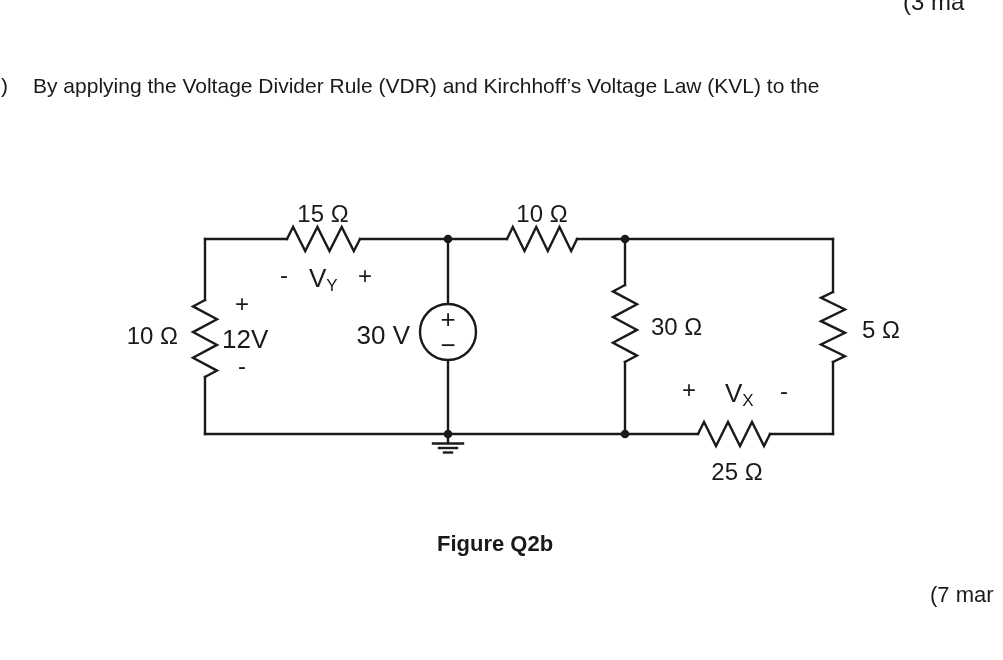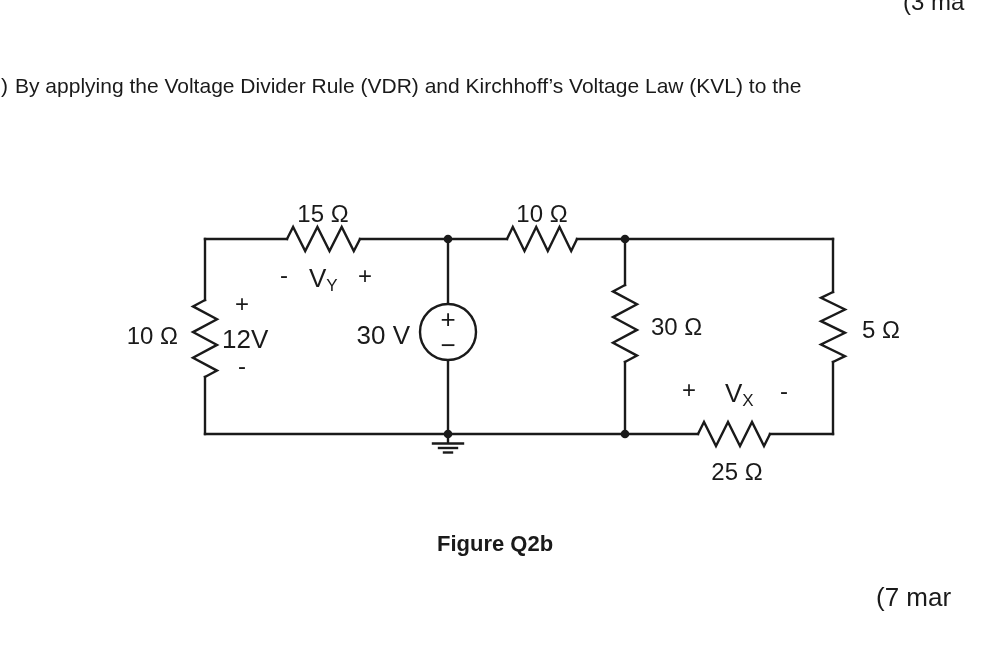--- a/index.html
+++ b/index.html
@@ -11,30 +11,30 @@
     position: relative;
     overflow: hidden;
   }
   .page { position: absolute; inset: 0; }
 
   .marks-top {
     position: absolute; top: -12px; left: 903px;
     font-size: 24px; white-space: nowrap;
   }
   .marks-bottom {
-    position: absolute; top: 582px; left: 876px;
-    font-size: 26px; white-space: nowrap;
+    position: absolute; top: 582px; left: 930px;
+    font-size: 22px; white-space: nowrap;
   }
 
   .question {
     position: absolute; top: 71px; left: 0; width: 1003px;
     font-size: 21px; line-height: 30px;
   }
   .q-marker { position: absolute; left: 1px; top: 0; }
-  .q-text { margin-left: 15px; }
+  .q-text { margin-left: 33px; }
   .subscript { font-size: 14px; position: relative; top: 3px; }
   .bold { font-weight: bold; }
 
   .fig-caption {
     position: absolute; left: 437px; top: 531px;
     font-size: 22px; font-weight: bold; white-space: nowrap;
   }
 
   svg.circuit { position: absolute; left: 0; top: 0; }
   .wire, .res {

